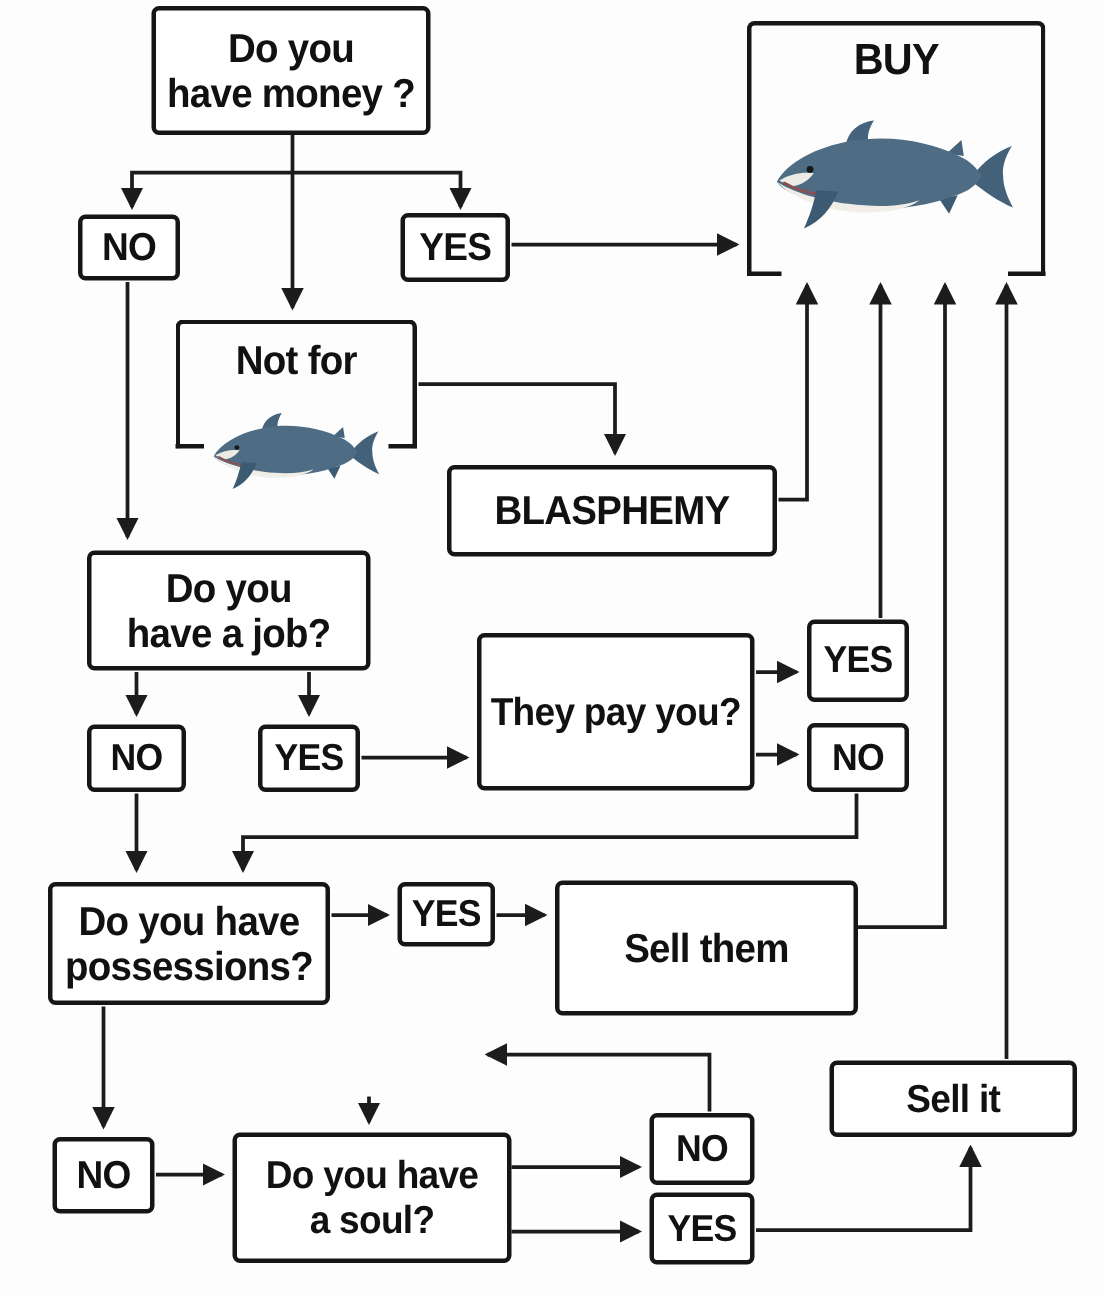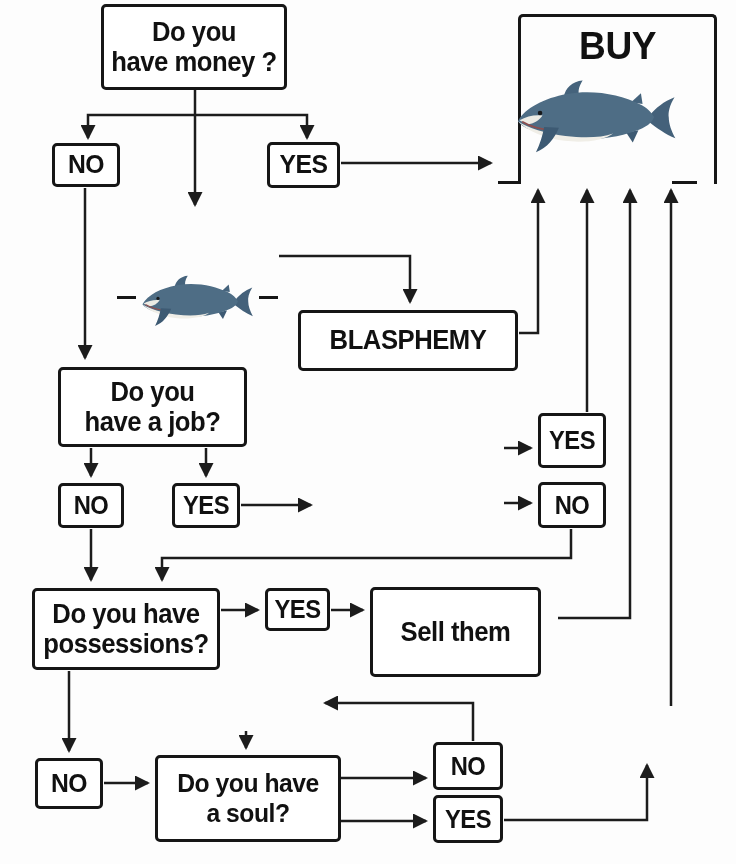--- a/index.html
+++ b/index.html
@@ -10,21 +10,21 @@
   #edges{position:absolute;left:0;top:0;width:736px;height:864px;z-index:1;}
   .node{
     position:absolute;background:#ffffff;border:3px solid #161616;border-radius:5px;
     display:flex;flex-direction:column;justify-content:center;
     text-align:center;z-index:2;line-height:1.13;letter-spacing:-0.5px;box-sizing:border-box;
   }
   .node .tx{display:inline-block;transform:scaleX(0.95);white-space:nowrap;}
   .open-bottom{border-bottom:none;border-radius:5px 5px 0 0;justify-content:flex-start;}
   .stub{position:absolute;height:3px;background:#161616;z-index:2;}
   .shark{position:absolute;z-index:5;}
-  .f27{font-size:27px;} .f26{font-size:26px;} .f25{font-size:25px;} .f29{font-size:39px;margin-left:20px;}
+  .f27{font-size:27px;} .f26{font-size:26px;} .f25{font-size:25px;} .f29{font-size:29px;}
 </style>
 </head>
 <body>
 
 <div id="canvas">
 
   <svg id="edges" viewBox="0 0 736 864" xmlns="http://www.w3.org/2000/svg">
     <defs>
       <marker id="ah" markerUnits="userSpaceOnUse" markerWidth="15" markerHeight="15" refX="13" refY="7.5" orient="auto">
         <path d="M0 0 L15 7.5 L0 15 Z" fill="#1c1c1c"></path>
@@ -93,20 +93,23 @@
 
   <div class="node open-bottom f29" style="left:498px;top:14px;width:199px;height:170px;background:transparent;">
     <span class="tx" style="margin-top:7px;">BUY</span>
   </div>
   <div class="stub" style="left:498px;top:181px;width:23px;"></div>
   <div class="stub" style="left:672px;top:181px;width:25px;"></div>
   <svg class="shark" style="left:513px;top:80px;width:164px;height:79px;" viewBox="0 0 200 96">
     <use href="#shark-symbol"></use>
   </svg>
 
+  <div class="node open-bottom f27" style="left:117px;top:213px;width:161px;height:86px;background:transparent;">
+    <span class="tx" style="margin-top:9px;">Not for</span>
+  </div>
   <div class="stub" style="left:117px;top:296px;width:19px;"></div>
   <div class="stub" style="left:259px;top:296px;width:19px;"></div>
   <svg class="shark" style="left:139px;top:275px;width:115px;height:56px;" viewBox="0 0 200 96">
     <use href="#shark-symbol"></use>
   </svg>
 
   <div class="node f27" style="left:298px;top:310px;width:220px;height:61px;">
     <span class="tx">BLASPHEMY</span>
   </div>
 
@@ -116,39 +119,42 @@
   </div>
 
   <div class="node f25" style="left:58px;top:483px;width:66px;height:45px;">
     <span class="tx">NO</span>
   </div>
 
   <div class="node f25" style="left:172px;top:483px;width:68px;height:45px;">
     <span class="tx">YES</span>
   </div>
 
+  <div class="node f26" style="left:318px;top:422px;width:185px;height:105px;">
+    <span class="tx">They pay you?</span>
+  </div>
 
   <div class="node f25" style="left:538px;top:413px;width:68px;height:55px;">
     <span class="tx">YES</span>
   </div>
 
   <div class="node f25" style="left:538px;top:482px;width:68px;height:46px;">
     <span class="tx">NO</span>
   </div>
 
   <div class="node f27" style="left:32px;top:588px;width:188px;height:82px;">
     <span class="tx">Do you have</span>
     <span class="tx">possessions?</span>
   </div>
 
   <div class="node f25" style="left:265px;top:588px;width:65px;height:43px;">
     <span class="tx">YES</span>
   </div>
 
-  <div class="node f27" style="left:370px;top:587px;width:171px;height:90px;">
+  <div class="node f27" style="left:370px;top:587px;width:202px;height:90px;">
     <span class="tx">Sell them</span>
   </div>
 
 
   <div class="node f26" style="left:35px;top:758px;width:68px;height:51px;">
     <span class="tx">NO</span>
   </div>
 
   <div class="node f26" style="left:155px;top:755px;width:186px;height:87px;">
     <span class="tx">Do you have</span>
@@ -156,14 +162,17 @@
   </div>
 
   <div class="node f25" style="left:433px;top:742px;width:70px;height:48px;">
     <span class="tx">NO</span>
   </div>
 
   <div class="node f25" style="left:433px;top:795px;width:70px;height:48px;">
     <span class="tx">YES</span>
   </div>
 
+  <div class="node f26" style="left:553px;top:707px;width:165px;height:51px;">
+    <span class="tx">Sell it</span>
+  </div>
 
 </div>
 
 </body></html>

